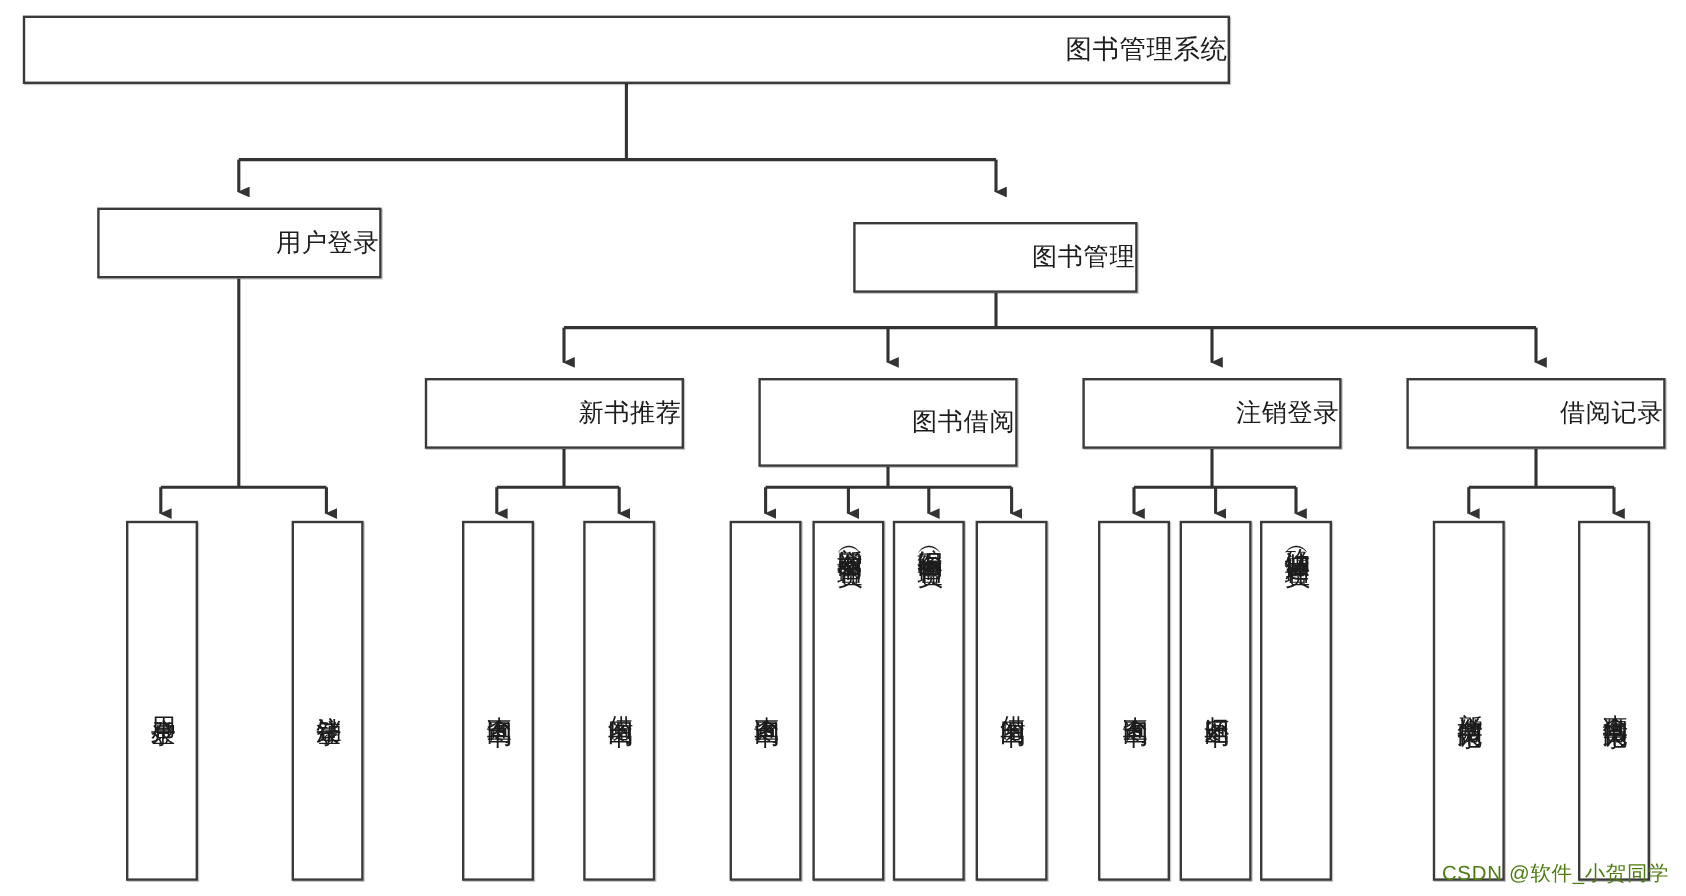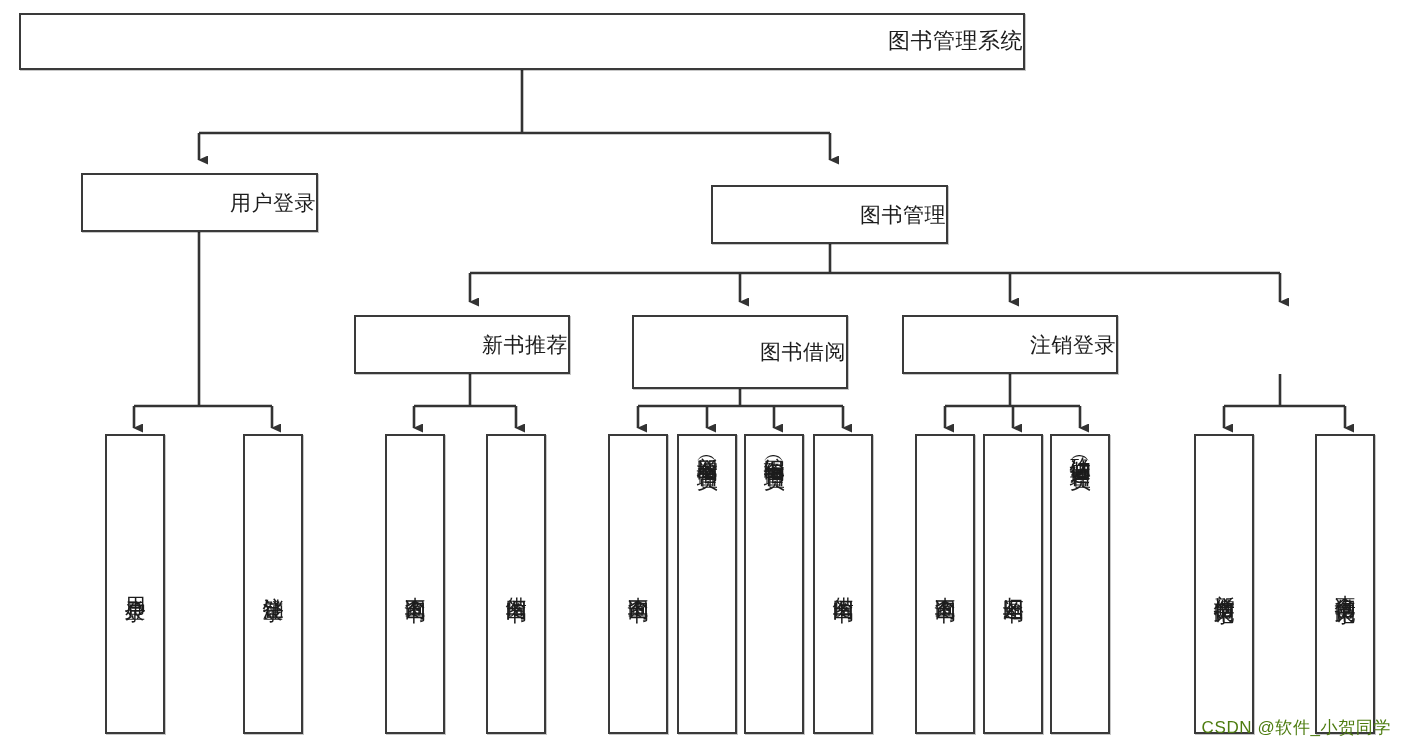--- a/index.html
+++ b/index.html
@@ -151,20 +151,23 @@
   </div>
 
   <div class="node horizontal" style="left:632px; top:315px; width:216px; height:74px;">
     <span class="node-label">图书借阅</span>
   </div>
 
   <div class="node horizontal" style="left:902px; top:315px; width:216px; height:59px;">
     <span class="node-label">注销登录</span>
   </div>
 
+  <div class="node horizontal" style="left:1172px; top:315px; width:216px; height:59px;">
+    <span class="node-label">借阅记录</span>
+  </div>
 
   <div class="node vertical" style="left:105px; top:434px; width:60px; height:300px;">
     <span class="node-label">用户登录</span>
   </div>
 
   <div class="node vertical" style="left:243px; top:434px; width:60px; height:300px;">
     <span class="node-label">注销登录</span>
   </div>
 
   <div class="node vertical" style="left:385px; top:434px; width:60px; height:300px;">

